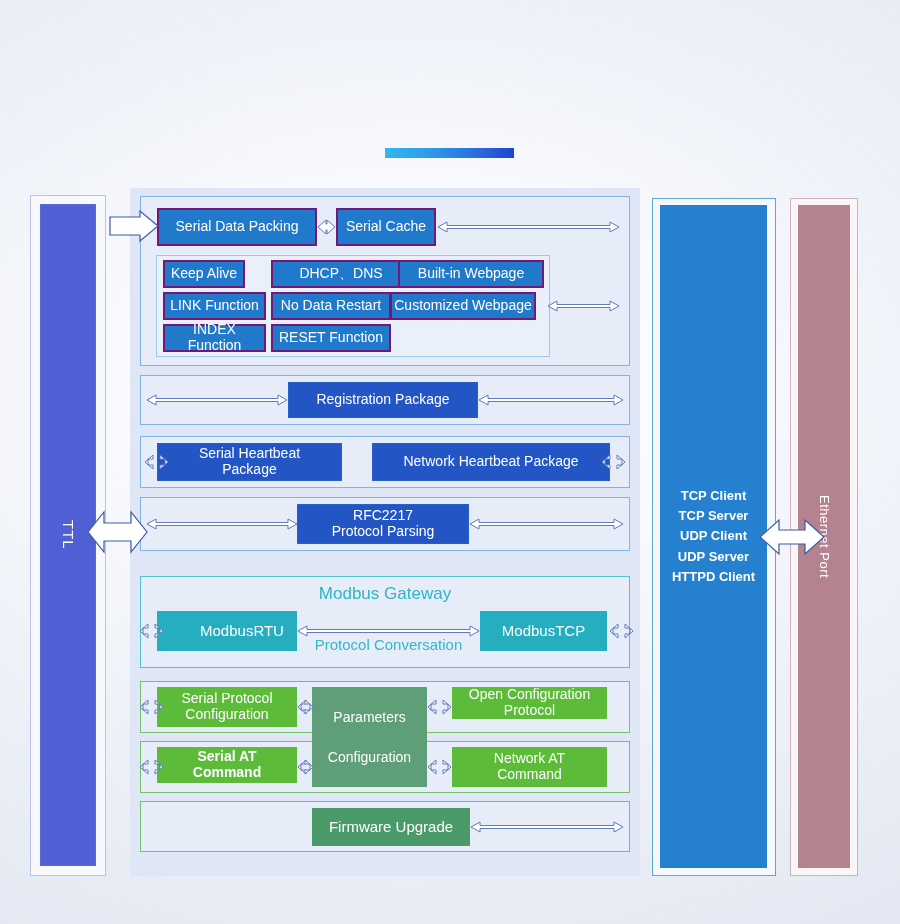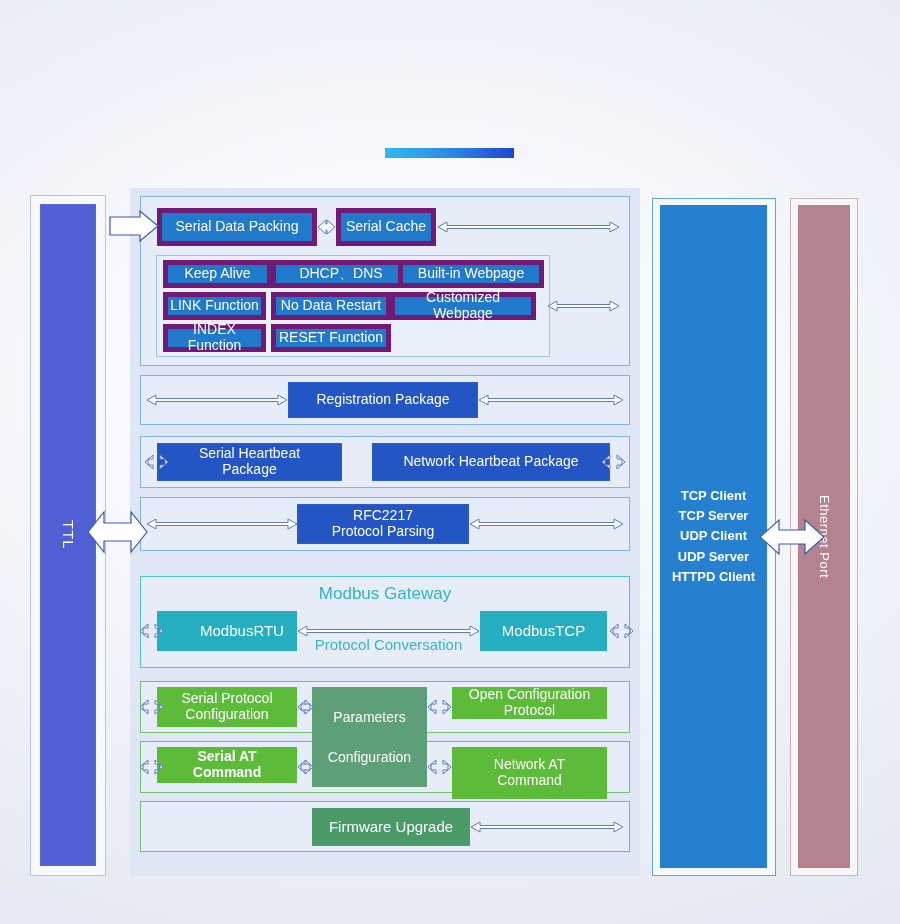--- a/index.html
+++ b/index.html
@@ -132,21 +132,21 @@
     box-sizing: border-box;
     display: flex;
     align-items: center;
     justify-content: center;
     text-align: center;
     color: #ffffff;
     line-height: 1.12;
     font-size: 14px;
     white-space: pre-line;
   }
-  .c-blue      { background: #2079ca; border: 5px solid #701a75; }
+  .c-blue      { background: #2079ca; border: 2px solid #701a75; }
   .c-royal     { background: #2356c4; border: 1px solid #2a5ecb; }
   .c-teal      { background: #25aec0; }
   .c-green     { background: #5cbb38; }
   .c-sage      { background: #5e9f77; }
   .c-seagreen  { background: #4a9a6a; }
 
   .cap {
     position: absolute;
     color: #35b6c8;
     font-size: 15px;
@@ -164,21 +164,21 @@
 
 <div class="main-panel"></div>
 
 <div class="sec blue" style="left:140px; top:196px; width:490px; height:170px;"></div>
 
 <div class="chip c-blue" style="left:157px; top:208px; width:160px; height:38px;">Serial Data Packing</div>
 <div class="chip c-blue" style="left:336px; top:208px; width:100px; height:38px;">Serial Cache</div>
 
 <div class="sec-inner" style="left:156px; top:255px; width:394px; height:102px;"></div>
 
-<div class="chip c-blue" style="left:163px; top:260px; width:109px; height:28px;">Keep Alive</div>
+<div class="chip c-blue" style="left:163px; top:260px; width:82px; height:28px;">Keep Alive</div>
 <div class="chip c-blue" style="left:271px; top:260px; width:140px; height:28px;">DHCP、DNS</div>
 <div class="chip c-blue" style="left:398px; top:260px; width:146px; height:28px;">Built-in Webpage</div>
 
 <div class="chip c-blue" style="left:163px; top:292px; width:103px; height:28px;">LINK Function</div>
 <div class="chip c-blue" style="left:271px; top:292px; width:120px; height:28px;">No Data Restart</div>
 <div class="chip c-blue" style="left:390px; top:292px; width:146px; height:28px;">Customized Webpage</div>
 
 <div class="chip c-blue" style="left:163px; top:324px; width:103px; height:28px;">INDEX Function</div>
 <div class="chip c-blue" style="left:271px; top:324px; width:120px; height:28px;">RESET Function</div>
 
@@ -202,21 +202,21 @@
 
 <div class="sec green" style="left:140px; top:681px; width:490px; height:52px;"></div>
 <div class="chip c-green" style="left:157px; top:687px; width:140px; height:40px;">Serial Protocol
 Configuration</div>
 <div class="chip c-green" style="left:452px; top:687px; width:155px; height:32px;">Open Configuration
 Protocol</div>
 
 <div class="sec green" style="left:140px; top:741px; width:490px; height:52px;"></div>
 <div class="chip c-green" style="left:157px; top:747px; width:140px; height:36px;font-weight:bold;">Serial AT
 Command</div>
-<div class="chip c-green" style="left:452px; top:747px; width:155px; height:52px;">Network AT
+<div class="chip c-green" style="left:452px; top:747px; width:155px; height:40px;">Network AT
 Command</div>
 
 <div class="chip c-sage" style="left:312px; top:687px; width:115px; height:100px; font-size:14px; line-height:1.45;">Parameters
 
 Configuration</div>
 
 <div class="sec green" style="left:140px; top:801px; width:490px; height:51px;"></div>
 <div class="chip c-seagreen" style="left:312px; top:808px; width:158px; height:38px; font-size:15px;">Firmware Upgrade</div>
 
 <div class="tcp-frame"></div>

